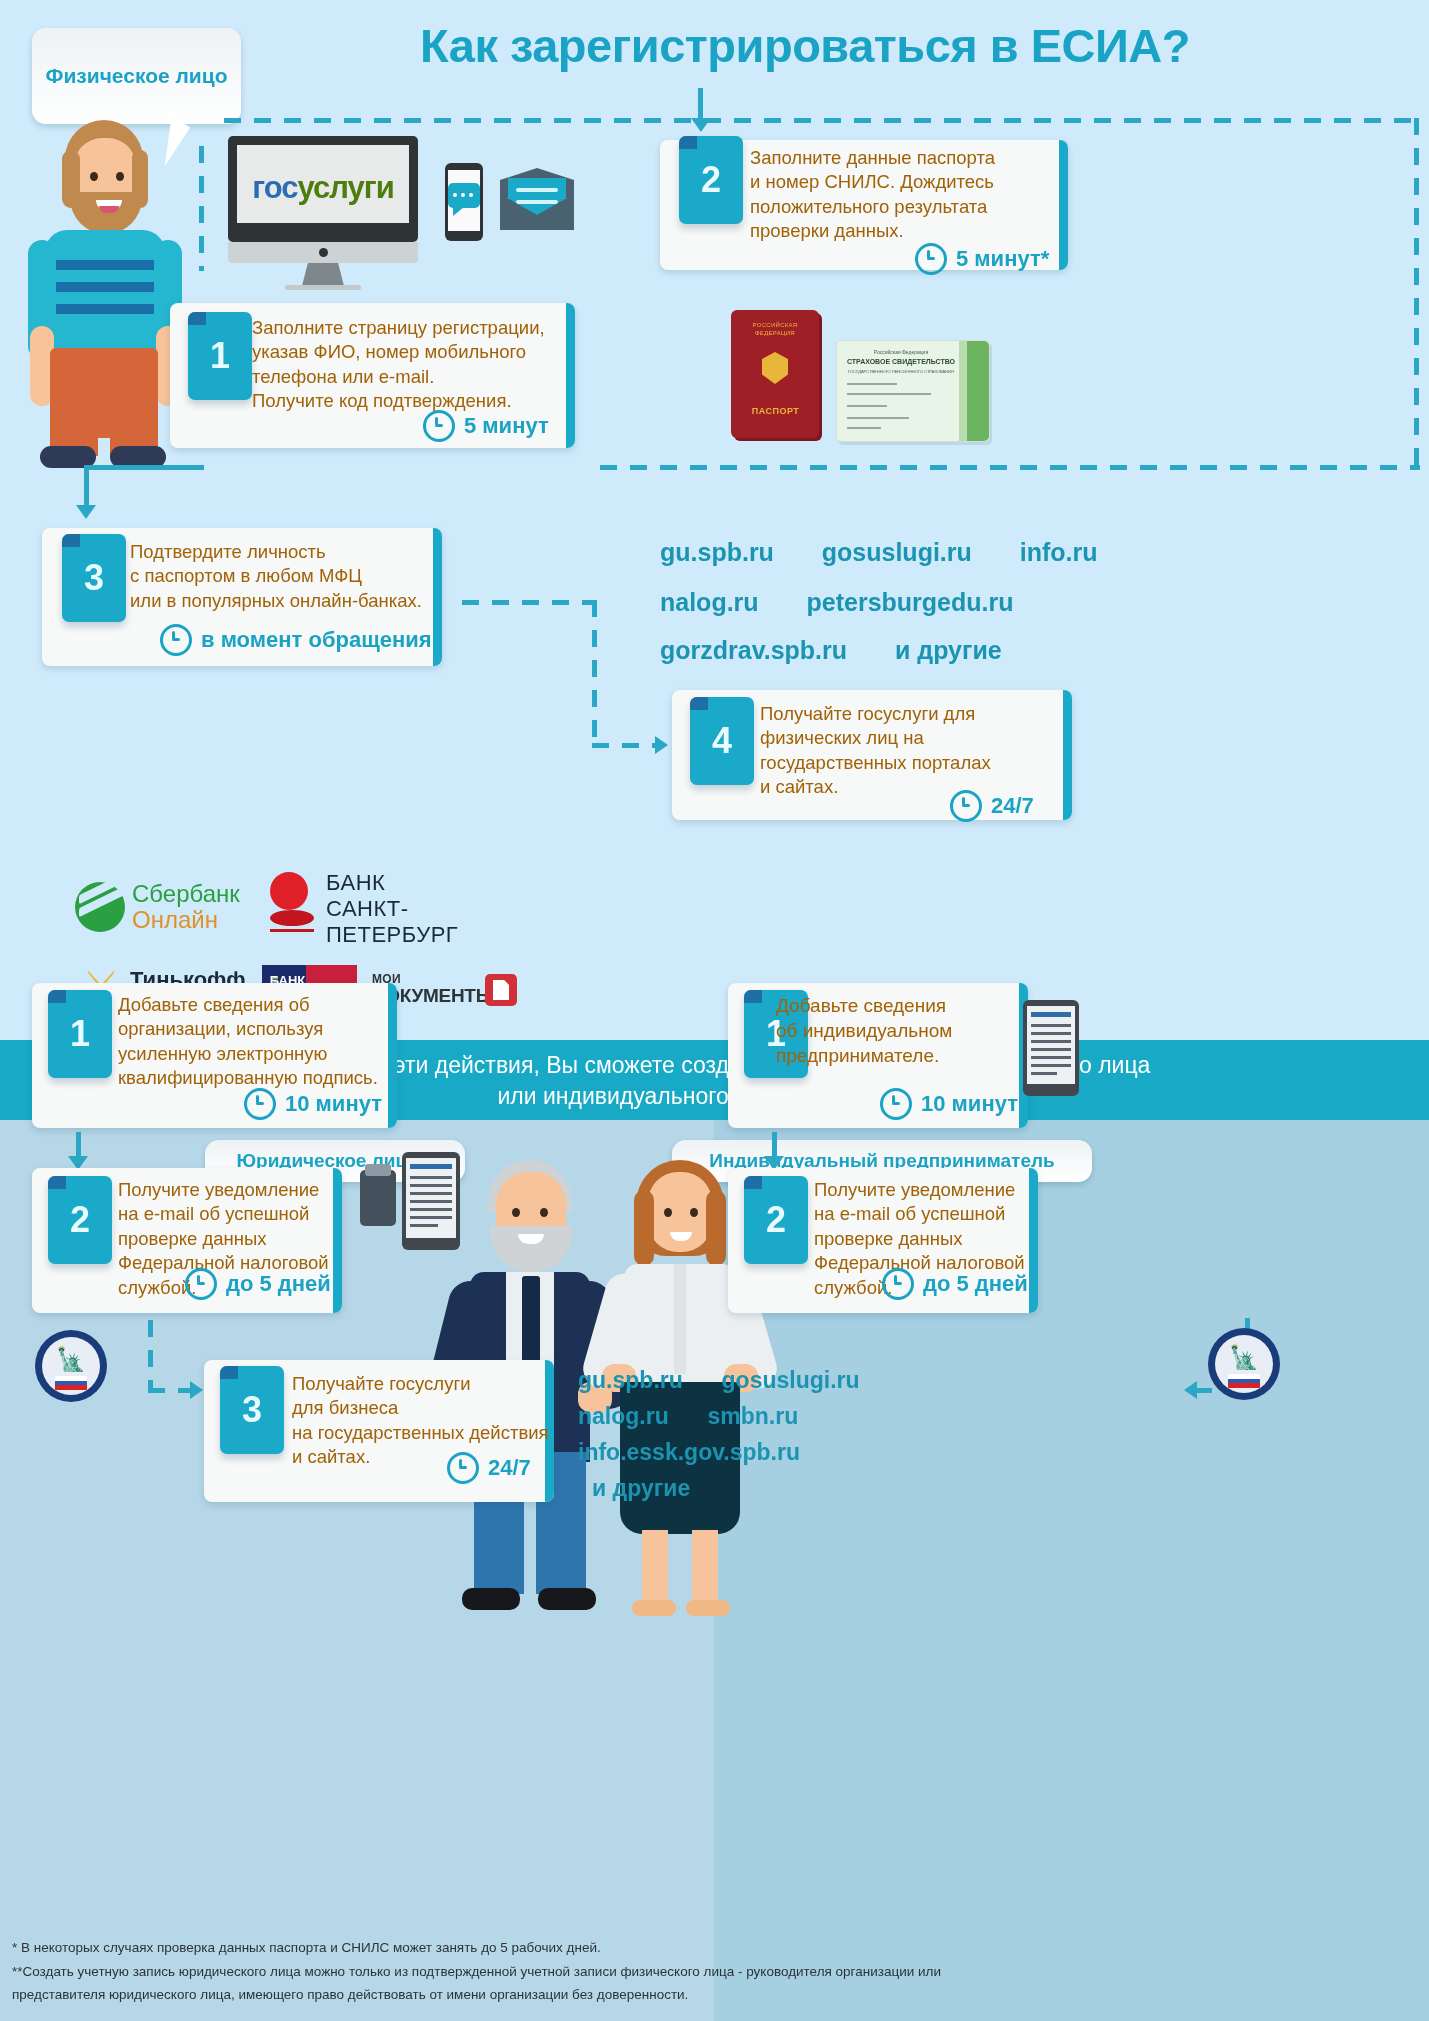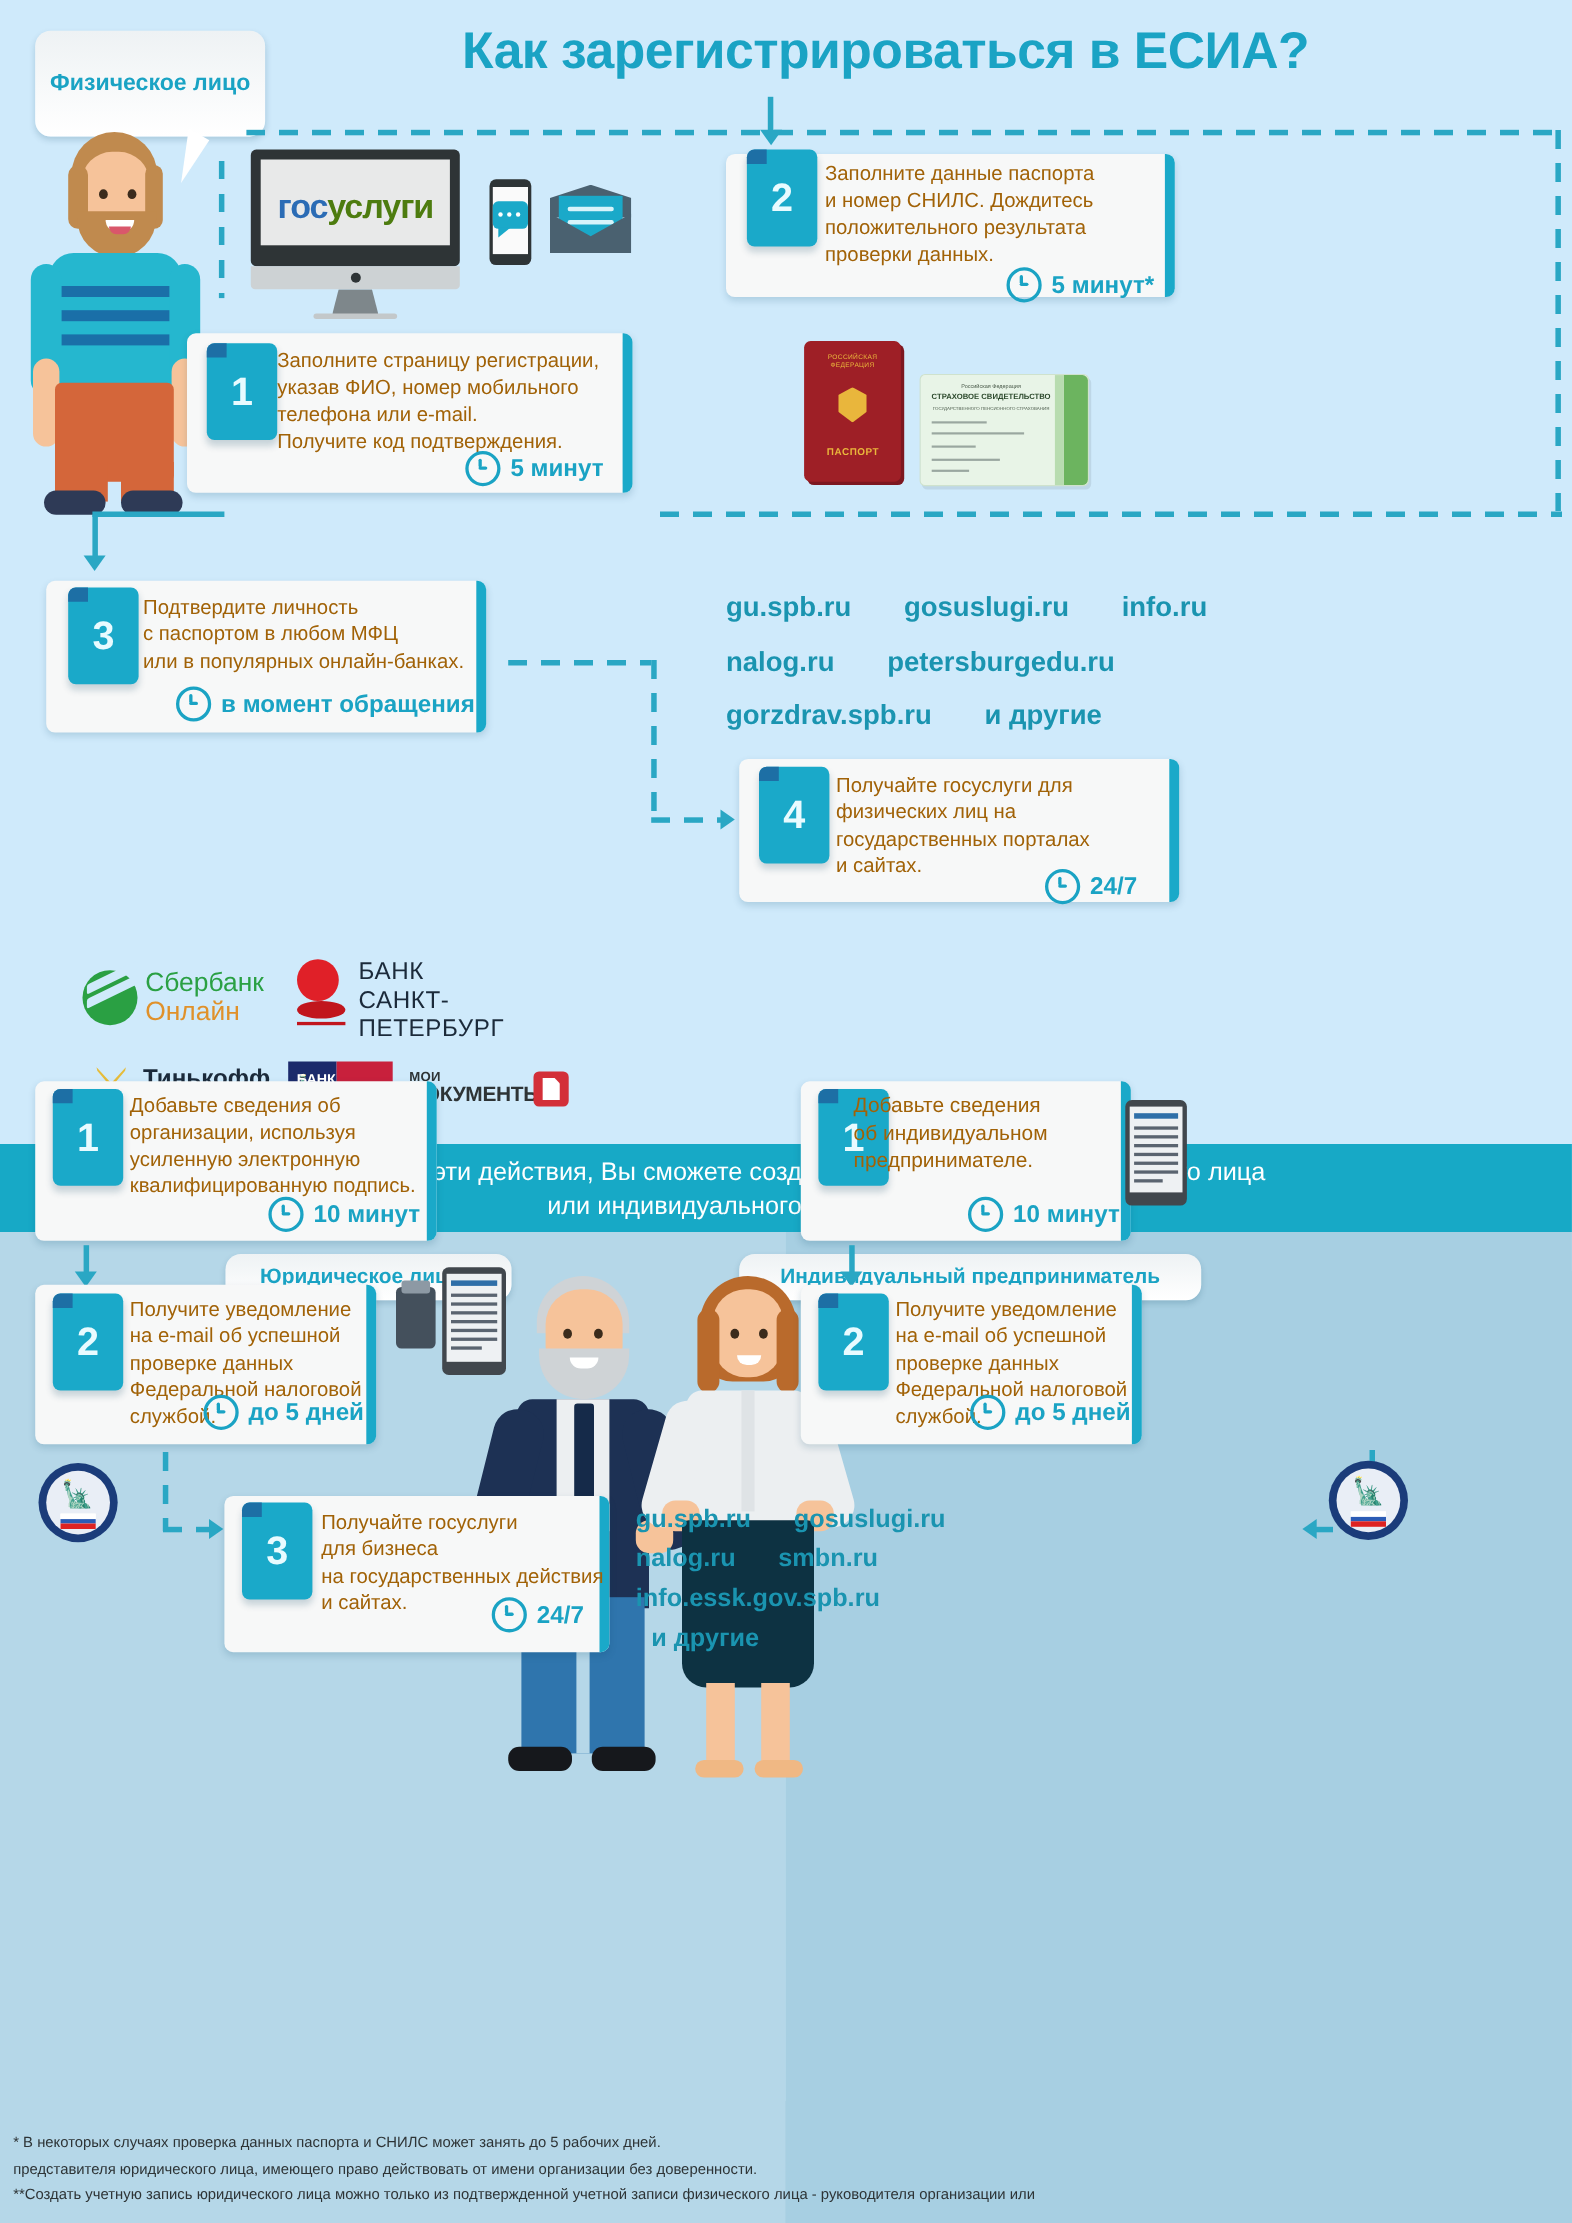--- a/index.html
+++ b/index.html
@@ -599,17 +599,17 @@
     <div class="fns-eagle">🗽</div>
     <div class="fns-flag">
         <i style="background:#fff"></i>
         <i style="background:#2b5bb5"></i>
         <i style="background:#d22"></i>
       </div>
   </div>
 
   <div id="footer-txt">
     <div>* В некоторых случаях проверка данных паспорта и СНИЛС может занять до 5 рабочих дней.</div>
+    <div>**Создать учетную запись юридического лица можно только из подтвержденной учетной записи физического лица - руководителя организации или</div>
     <div>представителя юридического лица, имеющего право действовать от имени организации без доверенности.</div>
-    <div>**Создать учетную запись юридического лица можно только из подтвержденной учетной записи физического лица - руководителя организации или</div>
   </div>
 
 </div>
 
 </body></html>

